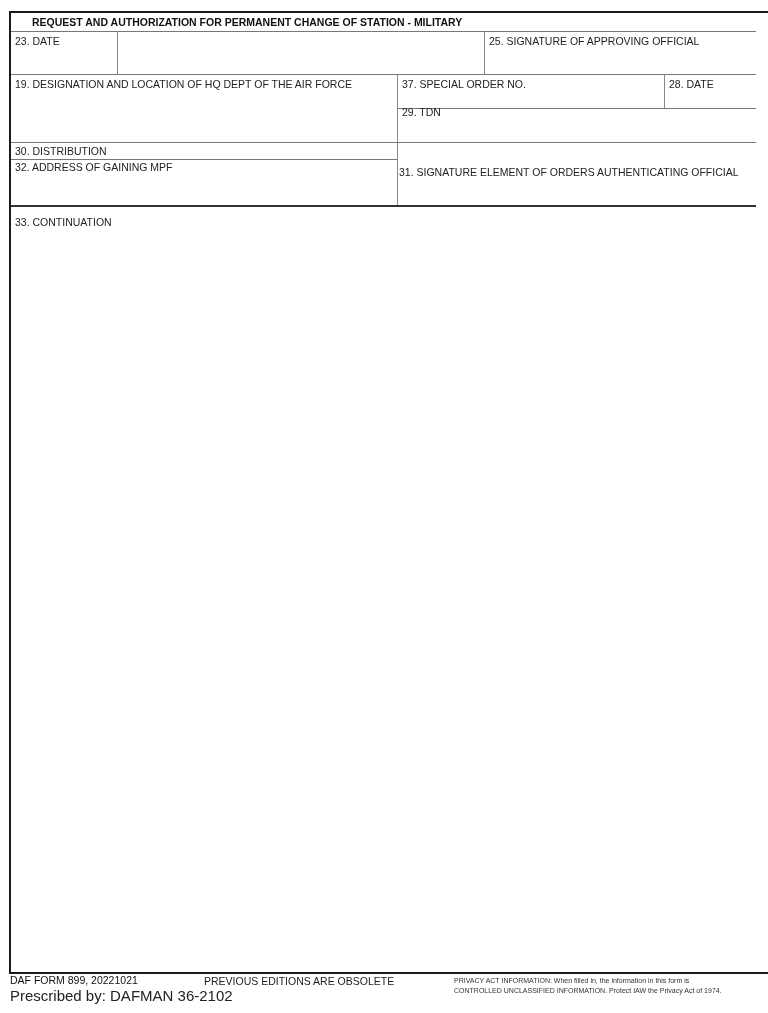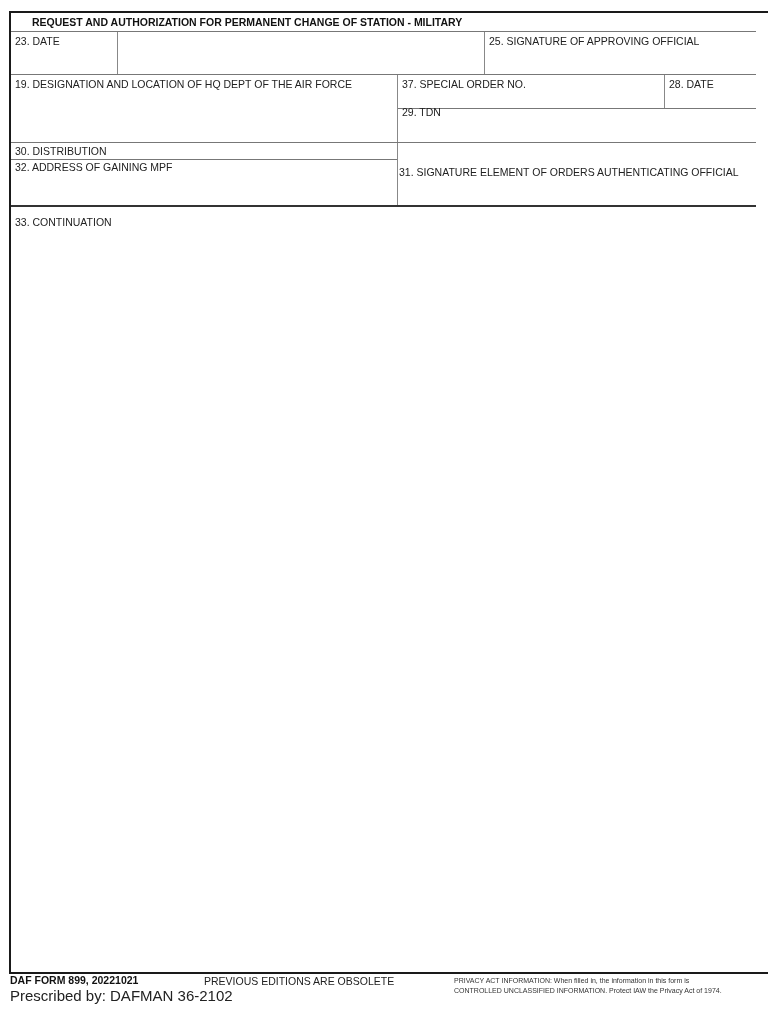--- a/index.html
+++ b/index.html
@@ -8,21 +8,21 @@
   .form { position: absolute; left: 9px; top: 11px; width: 745px; height: 959px;
           border: 2px solid #1a1a1a; box-sizing: content-box; padding-left: 48px; }
   .cell { position: absolute; box-sizing: border-box; }
   .lbl { position: absolute; left: 4px; top: 3px; font-size: 10.5px; white-space: nowrap; color: #222; }
   .lbl i { font-style: italic; }
   .hline { position: absolute; height: 1px; background: #777; }
   .hline.dark { height: 2px; background: #333; }
   .vline { position: absolute; width: 1px; background: #888; }
   .title { position: absolute; left: 0; top: 0; width: 745px; height: 18px; }
   .title span { position: absolute; left: 21px; top: 3px; font-size: 10.5px; font-weight: bold; color: #111; }
-  .footer-left-1 { position: absolute; left: 10px; top: 974px; font-size: 10.5px; font-weight: bold; color: #111; }
+  .footer-left-1 { position: absolute; left: 10px; top: 974px; font-size: 10.5px; font-weight: normal; color: #111; }
   .footer-left-2 { position: absolute; left: 10px; top: 987px; font-size: 15px; color: #222; }
   .footer-mid { position: absolute; left: 204px; top: 975px; font-size: 10.5px; color: #222; }
   .footer-right { position: absolute; left: 454px; top: 976px; font-size: 7px; line-height: 10px; color: #333; }
   .field { position: absolute; border: none; background: transparent; outline: none; }
 </style>
 </head>
 <body>
 
 <div class="form">
 

